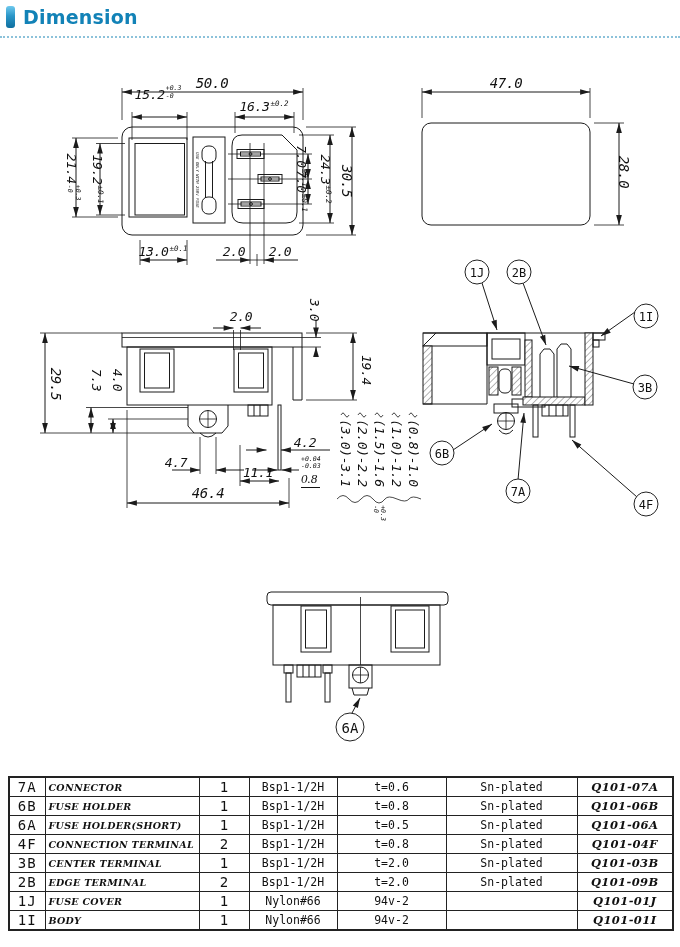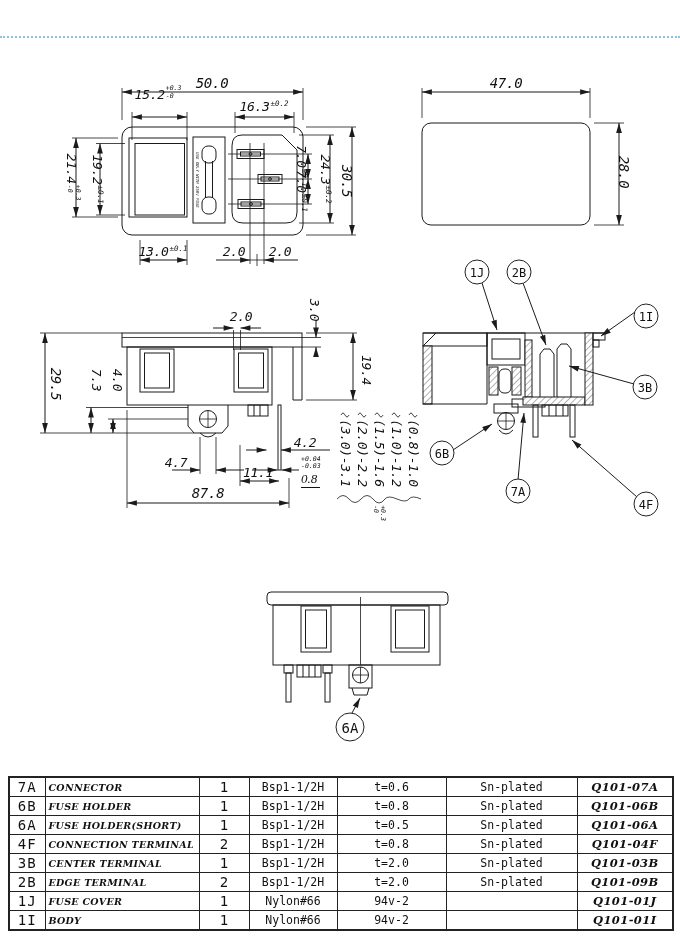--- a/index.html
+++ b/index.html
@@ -40,20 +40,24 @@
   td.cname{font:italic bold 9.5px "DejaVu Serif",serif;letter-spacing:.3px;}
   td.cqty{font:14px "DejaVu Sans Mono",monospace;text-align:center;}
   td.cmat,td.cspec,td.cplt{font:11.5px "DejaVu Sans Mono",monospace;text-align:center;}
   td.cpart{font:italic bold 11.5px "DejaVu Serif",serif;text-align:center;letter-spacing:.4px;}
 </style>
 </head>
 <body>
 
 <div class="page">
 
+  <div class="hdr">
+    <span class="hdr-bar"></span>
+    <h1>Dimension</h1>
+  </div>
   <div class="hdr-rule"></div>
 
   <svg class="lw" width="680" height="947" viewBox="0 0 680 947">
     <defs>
       <marker id="ar" viewBox="0 0 10 7" markerWidth="11" markerHeight="7.7" refX="9.5" refY="3.5" orient="auto-start-reverse">
           <path d="M0.5,0.9 L9.5,3.5 L0.5,6.1 Z" fill="#1b1b1b"></path>
         </marker>
       <pattern id="h" patternUnits="userSpaceOnUse" width="4.5" height="4.5" patternTransform="rotate(45)">
         <rect width="4.5" height="4.5" fill="#fff"></rect>
         <line x1="0" y1="0" x2="0" y2="4.5" stroke="#444" stroke-width="0.8"></line>
@@ -338,21 +342,21 @@
   <span class="dim cr" style="left:366px;top:370px">
       <span>19.4</span>
     </span>
   <span class="dim c" style="left:176px;top:462px">
       <span>4.7</span>
     </span>
   <span class="dim c" style="left:258px;top:472px">
       <span>11.1</span>
     </span>
   <span class="dim c lg" style="left:208px;top:493px">
-      <span>87.8</span>
+      <span>46.4</span>
     </span>
   <span class="dim c" style="left:305px;top:442px">
       <span>4.2</span>
     </span>
   <span class="blk" style="left:301px;top:456px">
     <span class="tol">
         <i>+0.04</i>
         <i>-0.03</i>
       </span>
     <span class="uv">0.8</span>

